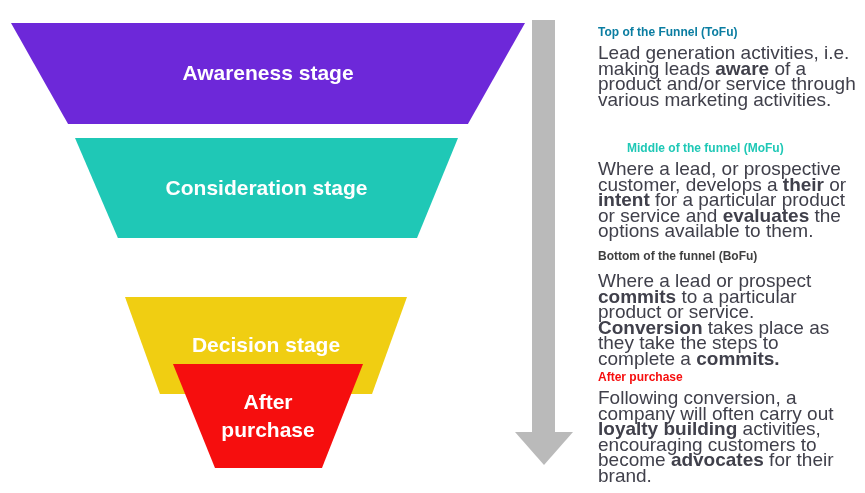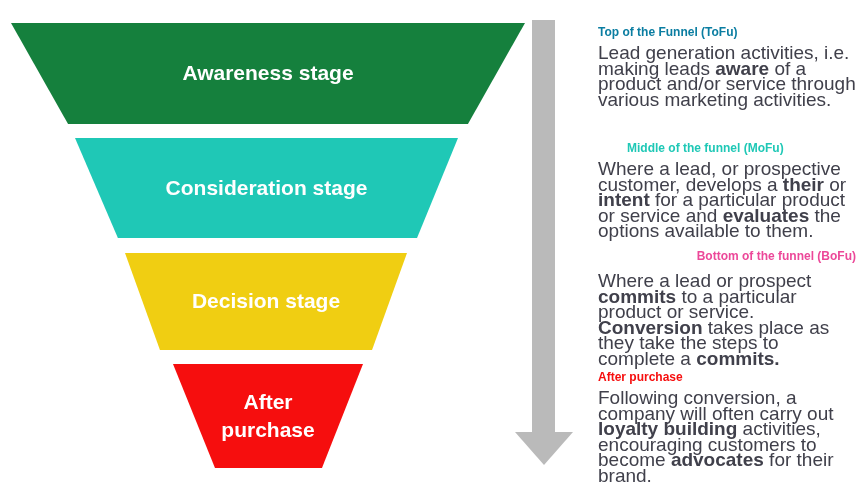--- a/index.html
+++ b/index.html
@@ -74,27 +74,27 @@
     font-size: 19px;
     line-height: 15.5px;
     color: #40404b;
   }
 </style>
 </head>
 <body>
 
 <div class="canvas">
 
-  <div class="stage stage-awareness" style="background-color: #15803d;">
+  <div class="stage stage-awareness" style="background-color: #6d28d9;">
     <span class="stage-label">Awareness stage</span>
   </div>
   <div class="stage stage-consideration" style="background-color: rgb(31, 200, 182);">
     <span class="stage-label">Consideration stage</span>
   </div>
-  <div class="stage stage-decision" style="background-color: rgb(240, 206, 18);">
+  <div class="stage stage-decision" style="background-color: rgb(240, 206, 18); margin-top: 44px;">
     <span class="stage-label">Decision stage</span>
   </div>
   <div class="stage stage-after" style="background-color: rgb(246, 14, 14);">
     <span class="stage-label">After purchase</span>
   </div>
 
   <div>
     <div class="arrow-shaft" style="background-color: rgb(186, 186, 186);"></div>
     <div class="arrow-head" style="background-color: rgb(186, 186, 186);"></div>
   </div>
@@ -103,21 +103,21 @@
     <h3 style="color: rgb(10, 125, 161);">Top of the Funnel (ToFu)</h3>
     <p>Lead generation activities, i.e. making leads <b>aware</b> of a product and/or service through various marketing activities.</p>
   </div>
 
   <div class="desc desc-mofu">
     <h3 style="color: rgb(31, 200, 182); padding-left: 29px;">Middle of the funnel (MoFu)</h3>
     <p>Where a lead, or prospective customer, develops a <b>their</b> or <b>intent</b> for a particular product or service and <b>evaluates</b> the options available to them.</p>
   </div>
 
   <div class="desc desc-bofu">
-    <h3 style="color: #ec4899; text-align: right;">Bottom of the funnel (BoFu)</h3>
+    <h3 style="color: #404040;">Bottom of the funnel (BoFu)</h3>
     <p>Where a lead or prospect <b>commits</b> to a particular product or service. <b>Conversion</b> takes place as they take the steps to complete a <b>commits.</b></p>
   </div>
 
   <div class="desc desc-after">
     <h3 style="color: rgb(246, 14, 14);">After purchase</h3>
     <p>Following conversion, a company will often carry out <b>loyalty building</b> activities, encouraging customers to become <b>advocates</b> for their brand.</p>
   </div>
 
 </div>
 

